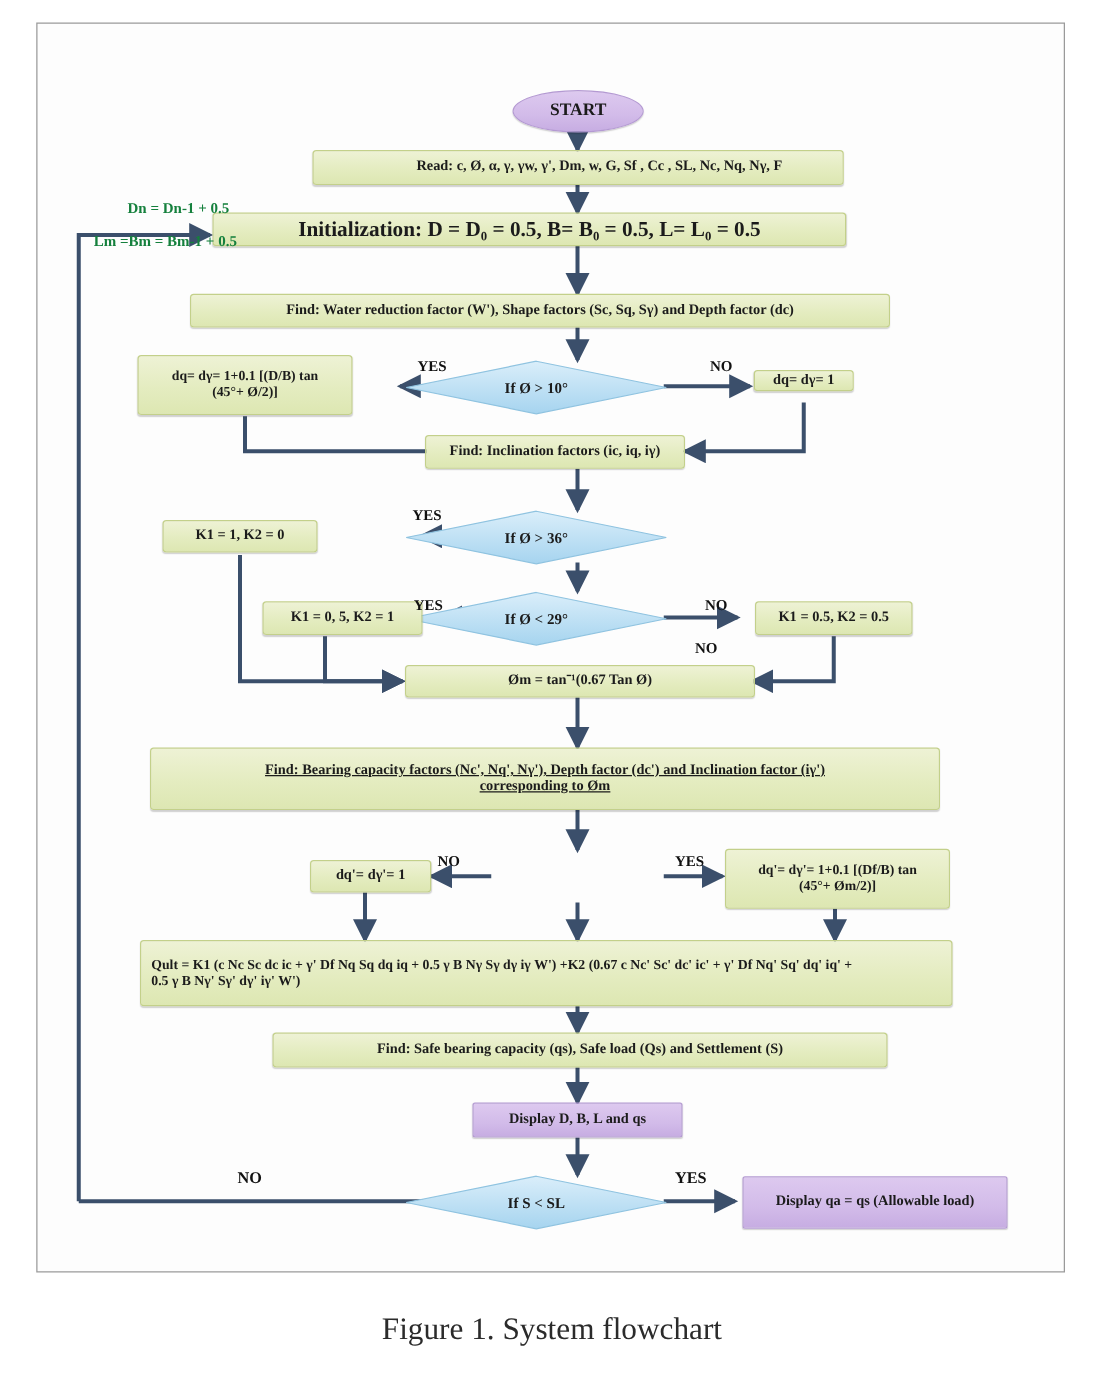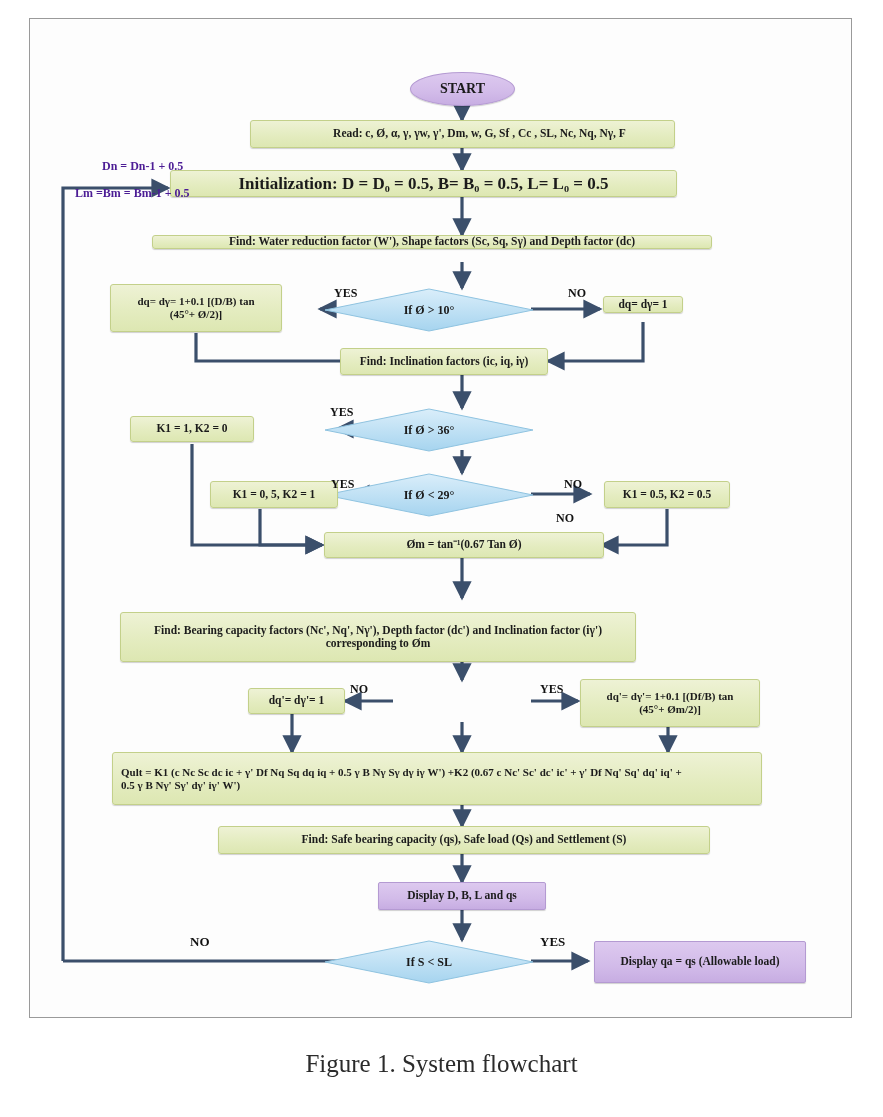--- a/index.html
+++ b/index.html
@@ -88,21 +88,21 @@
   }
   .edge-label {
     position: absolute;
     font-weight: bold;
     color: #111;
     font-family: "Liberation Serif", serif;
   }
   .side-label {
     position: absolute;
     font-weight: bold;
-    color: #4c1d95;
+    color: #15803d;
     white-space: nowrap;
   }
   .caption {
     position: absolute;
     left: 0;
     top: 1050px;
     width: 883px;
     text-align: center;
     font-family: "Liberation Serif", serif;
     font-size: 25px;
@@ -187,21 +187,21 @@
         <path d="M393,961 L63,961"></path>
       </g>
     </svg>
 
     <div class="node term oval" style="left:410px; top:72px; width:105px; height:34px; font-size:14px;">START</div>
 
     <div class="node proc" style="left:250px; top:120px; width:425px; height:28px; font-size:11.5px;padding-left:40px;">Read: c, Ø, α, γ, γw, γ', Dm, w, G, Sf , Cc , SL, Nc, Nq, Nγ, F</div>
 
     <div class="node proc" style="left:170px; top:170px; width:507px; height:27px; font-size:17px;">Initialization: D = D₀ = 0.5, B= B₀ = 0.5, L= L₀ = 0.5</div>
 
-    <div class="node proc" style="left:152px; top:235px; width:560px; height:14px; font-size:11.5px;">Find: Water reduction factor (W'), Shape factors (Sc, Sq, Sγ) and Depth factor (dc)</div>
+    <div class="node proc" style="left:152px; top:235px; width:560px; height:27px; font-size:11.5px;">Find: Water reduction factor (W'), Shape factors (Sc, Sq, Sγ) and Depth factor (dc)</div>
 
     <div class="dec-wrap" style="left:324px; top:288px; width:210px; height:44px;">
       <svg width="210" height="44" viewBox="0 0 210 44">
         <defs>
           <linearGradient id="dg1" x1="0" y1="0" x2="0" y2="1">
             <stop offset="0%" stop-color="#daeefa"></stop>
               <stop offset="100%" stop-color="#a6d4ef"></stop>
           </linearGradient>
         </defs>
         <polygon points="105,1 209,22 105,43 1,22" fill="url(#dg1)" stroke="#8fc3e0" stroke-width="1"></polygon>
@@ -233,21 +233,21 @@
       </svg>
       <div class="dec-label" style="font-size:12px;">If Ø &lt; 29°</div>
     </div>
 
     <div class="node proc" style="left:196px; top:481px; width:128px; height:27px; font-size:11.5px;margin-left:14px;">K1 = 0, 5, K2 = 1</div>
 
     <div class="node proc" style="left:604px; top:481px; width:126px; height:27px; font-size:11.5px;">K1 = 0.5, K2 = 0.5</div>
 
     <div class="node proc" style="left:324px; top:532px; width:280px; height:26px; font-size:11.5px;">Øm = tan⁻¹(0.67 Tan Ø)</div>
 
-    <div class="node proc" style="left:120px; top:612px; width:516px; height:50px; font-size:11.5px; flex-direction:column;">
+    <div class="node proc" style="left:120px; top:598px; width:632px; height:50px; font-size:11.5px; flex-direction:column;text-decoration:underline;">
       <span>Find: Bearing capacity factors (Nc', Nq', Nγ'), Depth factor (dc') and Inclination factor (iγ')</span>
       <span>corresponding to Øm</span>
     </div>
 
 
     <div class="node proc" style="left:248px; top:688px; width:97px; height:26px; font-size:11.5px;">dq'= dγ'= 1</div>
 
     <div class="node proc" style="left:580px; top:679px; width:180px; height:48px; font-size:11px; flex-direction:column;">
       <span>dq'= dγ'= 1+0.1 [(Df/B) tan</span>
       <span>(45°+ Øm/2)]</span>

